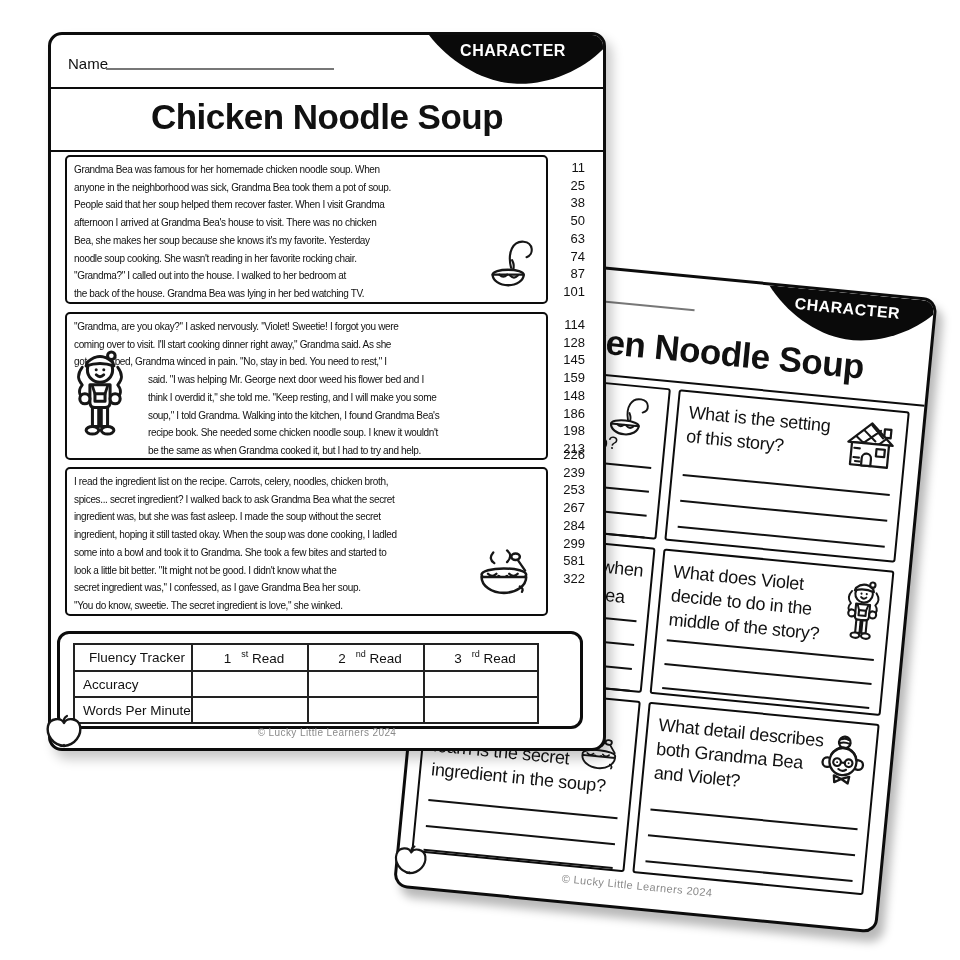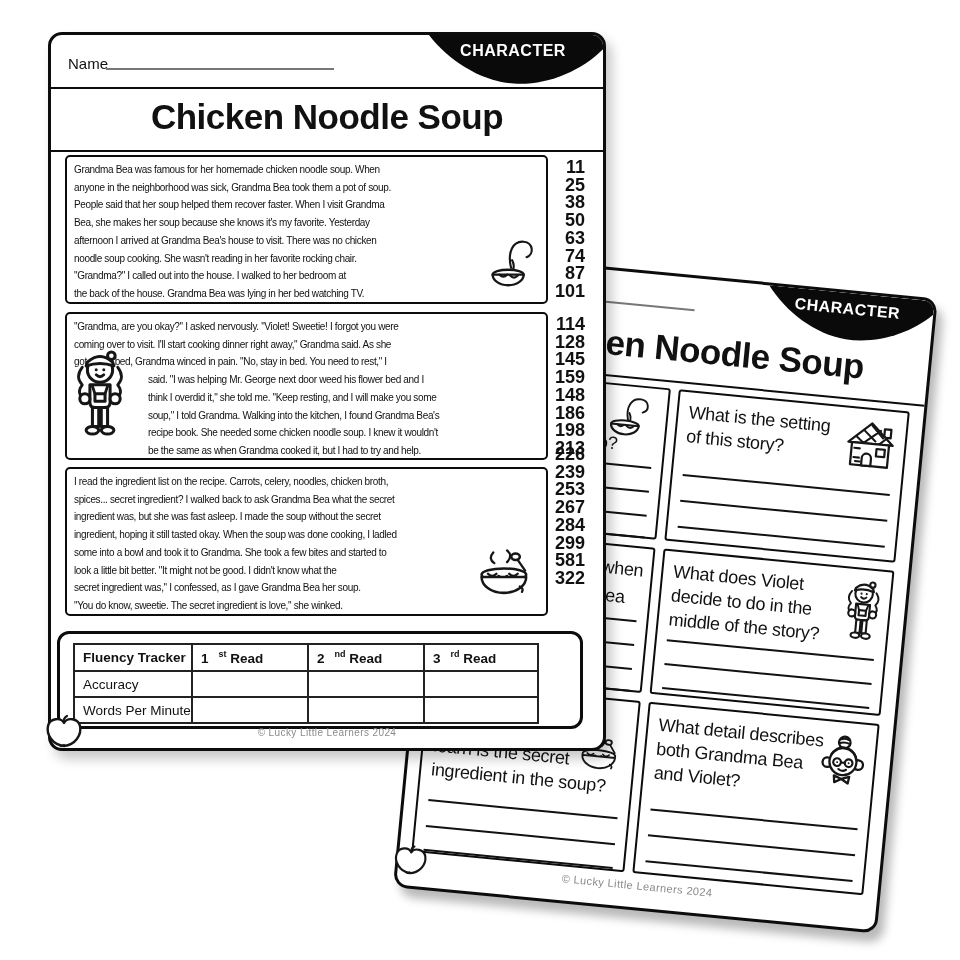--- a/index.html
+++ b/index.html
@@ -23,30 +23,30 @@
   .wtitle{position:absolute;left:0;right:0;text-align:center;font-weight:bold;
           font-size:35px;letter-spacing:-.5px;}
   .footer{position:absolute;left:0;right:0;text-align:center;font-size:10px;color:#8a8a8a;
           letter-spacing:.4px;}
   .apple{position:absolute;z-index:5;}
   
   .pbox{position:absolute;left:14px;width:483px;border:2.5px solid #0c0c0c;border-radius:5px;
         padding:4px 0 0 7px;box-sizing:border-box;background:#fff;}
   .pline{font-size:10px;line-height:17.7px;letter-spacing:-.35px;white-space:nowrap;}
   .pline.ind{padding-left:74px;}
-  .counts{position:absolute;left:502px;width:32px;text-align:right;font-size:18px;font-weight:bold;}
+  .counts{position:absolute;left:502px;width:32px;text-align:right;font-size:13px;}
   .counts div{line-height:17.7px;}
   .picon{position:absolute;}
   
   .flu{position:absolute;left:6px;top:596px;width:520px;height:92px;border:3px solid #0c0c0c;
        border-radius:12px;}
   .flu table{border-collapse:collapse;margin:9px 0 0 13px;}
   .flu td,.flu th{border:2px solid #222;font-size:13.5px;text-align:left;
                   padding:0 0 0 8px;height:24px;}
-  .flu th{font-weight:bold;height:25px;}
+  .flu th{font-weight:normal;height:25px;text-align:center;}
   .flu sup{font-size:9px;margin-left:10px;}
   .c0{width:108px}.c1{width:106px}.c2{width:106px}.c3{width:104px}
   
   .qbox{position:absolute;border:2.5px solid #0c0c0c;border-radius:3px;background:#fff;
         box-sizing:border-box;}
   .qtext{position:absolute;left:10px;top:8px;font-size:18px;line-height:24px;
          letter-spacing:-.3px;}
   .qicon{position:absolute;}
   .al{position:absolute;left:10px;right:10px;height:0;border-top:2px solid #111;}
   .frag{position:absolute;font-size:18px;letter-spacing:-.3px;}
@@ -218,22 +218,22 @@
       <span>CHARACTER</span>
     </div>
     <div class="rule" style="top:52px;"></div>
     <div class="wtitle" style="top:62px;">Chicken Noodle Soup</div>
     <div class="rule" style="top:115px;"></div>
 
     <div class="pbox" style="top:120px;height:149px;">
       <div class="pline">Grandma Bea was famous for her homemade chicken noodle soup. When</div>
       <div class="pline">anyone in the neighborhood was sick, Grandma Bea took them a pot of soup.</div>
       <div class="pline">People said that her soup helped them recover faster. When I visit Grandma</div>
+      <div class="pline">afternoon I arrived at Grandma Bea's house to visit. There was no chicken</div>
       <div class="pline">Bea, she makes her soup because she knows it's my favorite. Yesterday</div>
-      <div class="pline">afternoon I arrived at Grandma Bea's house to visit. There was no chicken</div>
       <div class="pline">noodle soup cooking. She wasn't reading in her favorite rocking chair.</div>
       <div class="pline">"Grandma?" I called out into the house. I walked to her bedroom at</div>
       <div class="pline">the back of the house. Grandma Bea was lying in her bed watching TV.</div>
       <span class="picon" style="right:2px;bottom:2px;">
         <svg width="62" height="66" viewBox="0 0 64 66">
           <path class="lnf" d="M30 38 C 26 22 32 10 43 11 C 53 12 54 24 46 27" stroke-width="3"></path>
           <path class="lnf" d="M31 30 q3 6 1 10"></path>
           <ellipse class="ln" cx="27" cy="45" rx="16" ry="5"></ellipse>
           <path class="ln" d="M11 45 a16 11 0 0 0 32 0 z"></path>
           <path class="lnf" d="M18 45 q4 4 8 0 M29 46 q4 4 8 0"></path>

